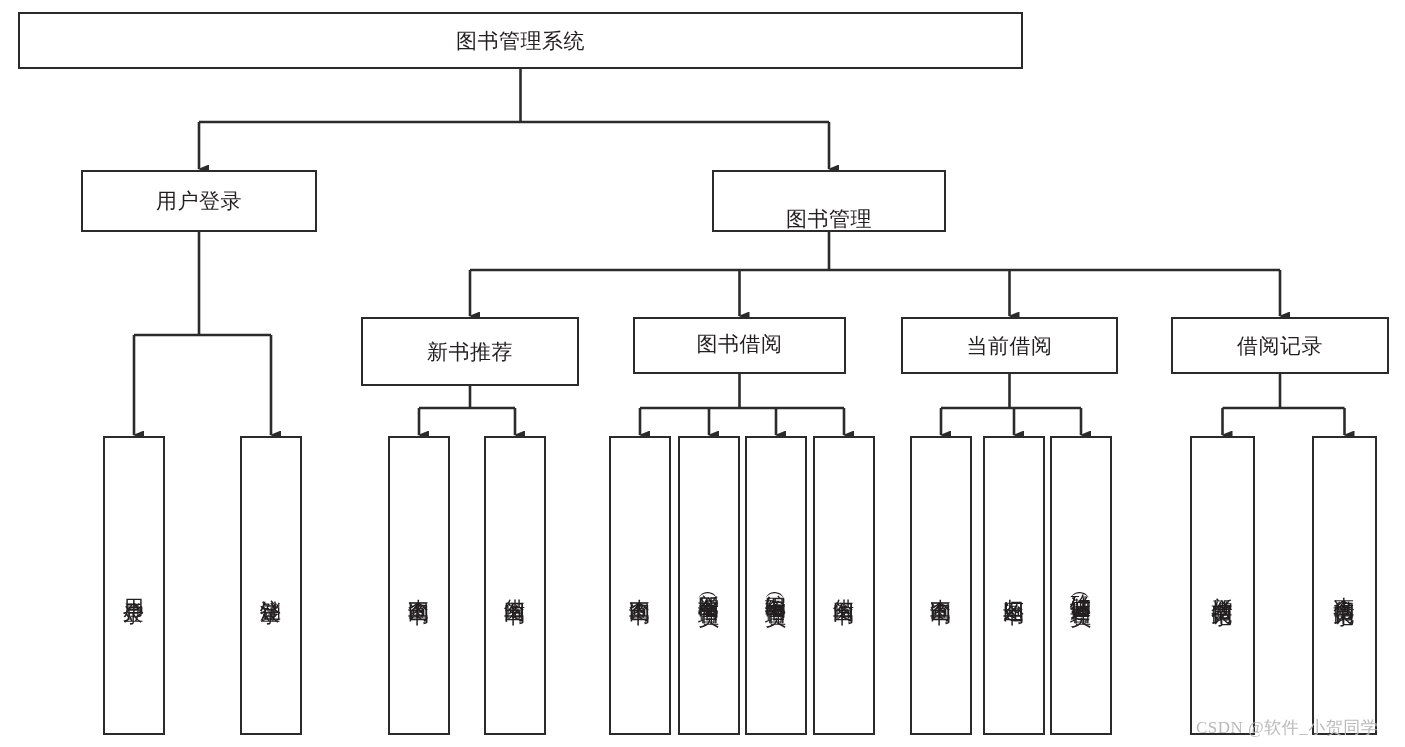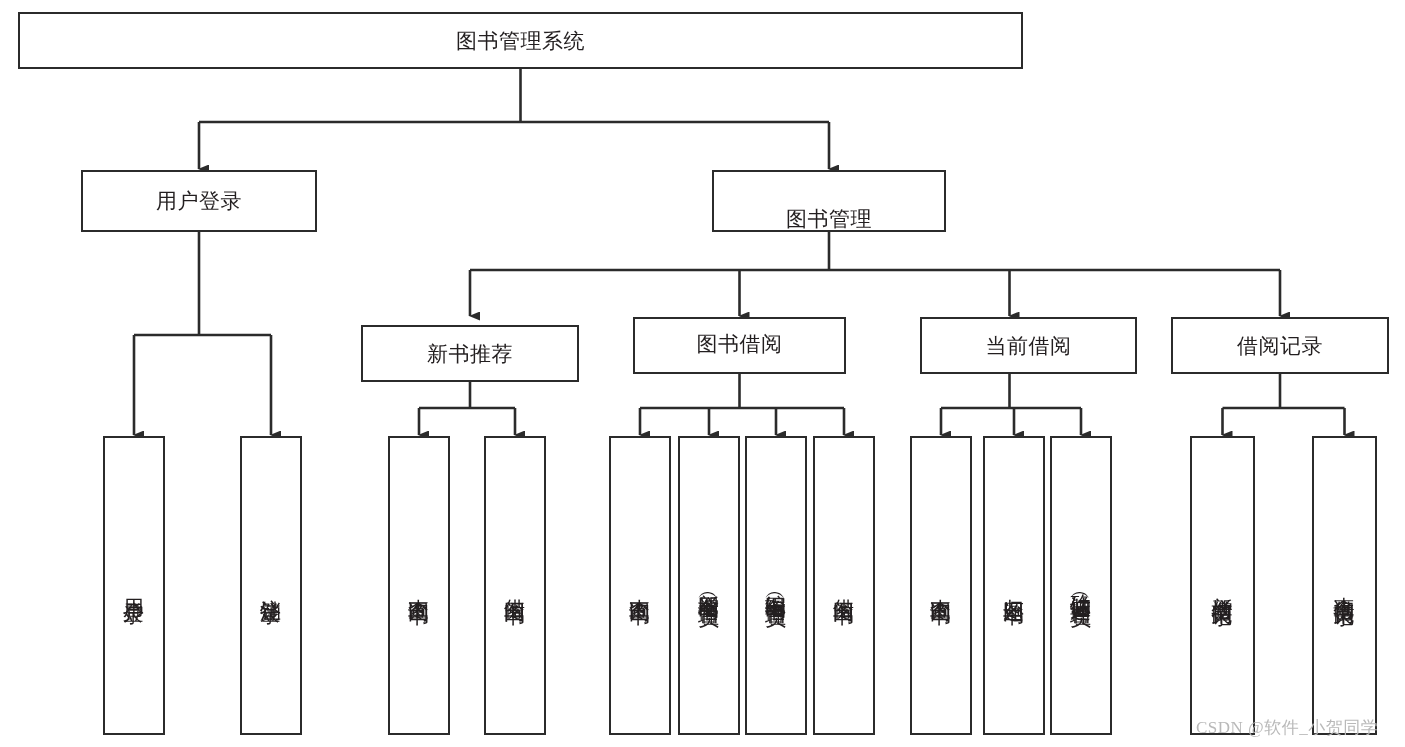--- a/index.html
+++ b/index.html
@@ -112,27 +112,27 @@
   <div id="nodes-layer">
       <div class="node-box" style="left: 18px; top: 12px; width: 1005px; height: 57px;">
         <div class="node-label-h">图书管理系统</div>
       </div>
       <div class="node-box" style="left: 81px; top: 170px; width: 236px; height: 62px;">
         <div class="node-label-h">用户登录</div>
       </div>
       <div class="node-box" style="left: 712px; top: 170px; width: 234px; height: 62px; align-items: flex-end;">
         <div class="node-label-h">图书管理</div>
       </div>
-      <div class="node-box" style="left: 361px; top: 325px; width: 218px; height: 57px;">
+      <div class="node-box" style="left: 361px; top: 317px; width: 218px; height: 69px;">
         <div class="node-label-h">新书推荐</div>
       </div>
       <div class="node-box" style="left: 633px; top: 317px; width: 213px; height: 57px; font-family: Liberation Mono, monospace;">
         <div class="node-label-h">图书借阅</div>
       </div>
-      <div class="node-box" style="left: 920px; top: 317px; width: 217px; height: 57px;">
+      <div class="node-box" style="left: 901px; top: 317px; width: 217px; height: 57px;">
         <div class="node-label-h">当前借阅</div>
       </div>
       <div class="node-box" style="left: 1171px; top: 317px; width: 218px; height: 57px;">
         <div class="node-label-h">借阅记录</div>
       </div>
       <div class="node-box" style="left: 103px; top: 436px; width: 62px; height: 299px;">
         <div class="node-label-v">用户登录</div>
       </div>
       <div class="node-box" style="left: 240px; top: 436px; width: 62px; height: 299px;">
         <div class="node-label-v">注销登录</div>

